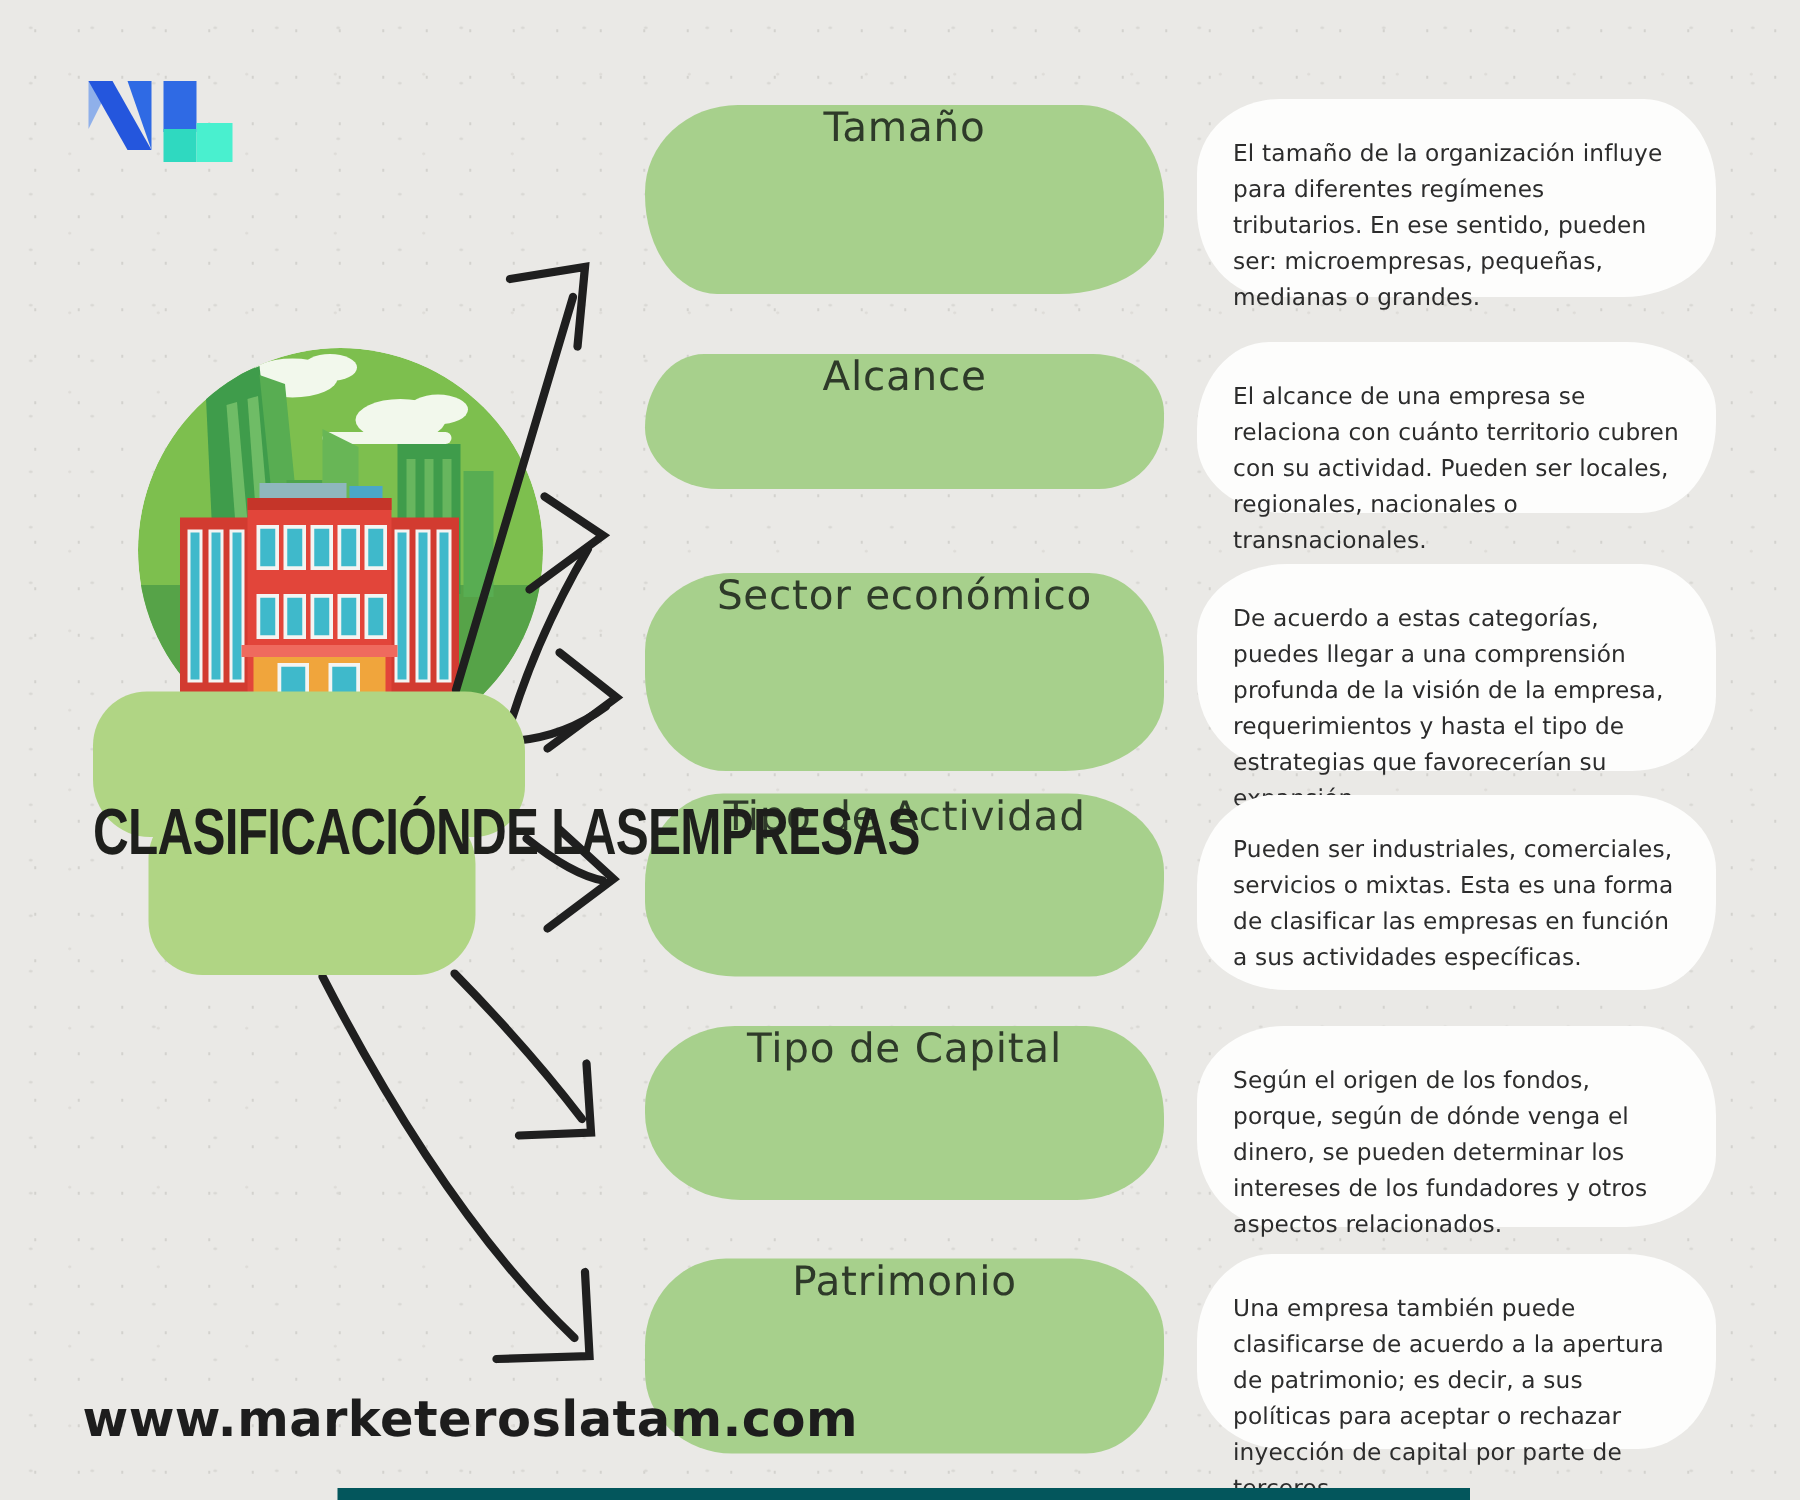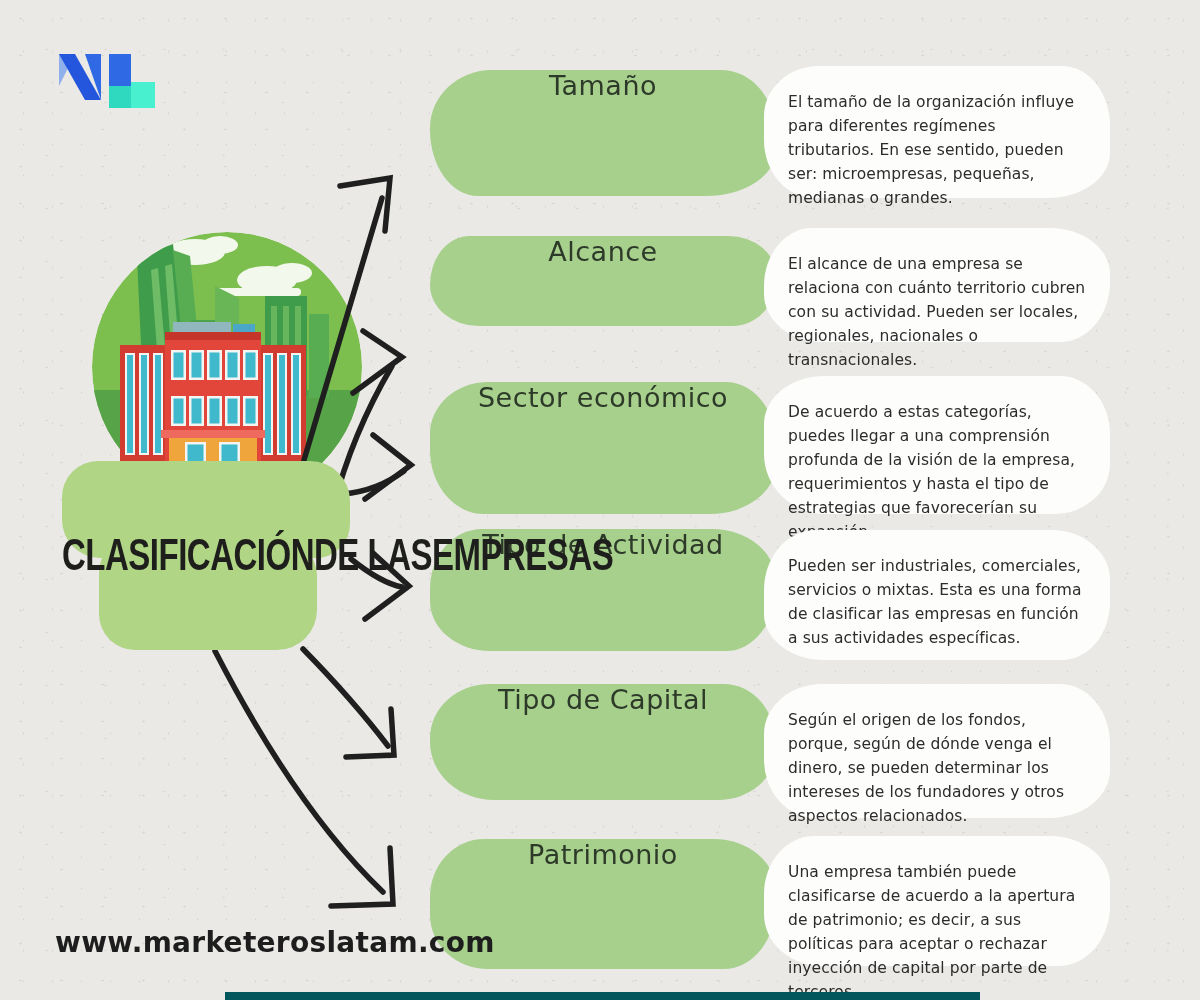--- a/index.html
+++ b/index.html
@@ -46,33 +46,33 @@
     font-family:"DejaVu Sans",sans-serif;font-size:27px;color:#2e3a29;
     letter-spacing:0.5px;text-align:center;}
   #node-0{top:70px;height:126px;border-radius:62px 55px 70px 48px / 58px 64px 46px 66px;}
   #node-1{top:236px;height:90px;border-radius:50px 60px 55px 62px / 62px 50px 58px 52px;}
   #node-2{top:382px;height:132px;border-radius:58px 50px 66px 54px / 52px 62px 50px 64px;}
   #node-3{top:529px;height:122px;border-radius:52px 64px 50px 60px / 60px 52px 64px 50px;}
   #node-4{top:684px;height:116px;border-radius:60px 52px 58px 64px / 54px 60px 50px 58px;}
   #node-5{top:839px;height:130px;border-radius:54px 62px 52px 58px / 58px 52px 66px 54px;}
 
   
-  .desc{left:764px;width:346px;background:#fdfdfc;z-index:2;
+  .desc{left:798px;width:346px;background:#fdfdfc;z-index:2;
     box-sizing:border-box;padding:24px 24px 18px 24px;}
   .desc .dtext{
     font-size:15.5px;line-height:1.55;color:#2c2c2c;letter-spacing:0.1px;}
   #desc-0{top:66px;height:132px;border-radius:55px 48px 62px 50px / 50px 60px 45px 58px;}
   #desc-1{top:228px;height:114px;border-radius:48px 60px 50px 58px / 58px 46px 60px 48px;}
   #desc-2{top:376px;height:138px;border-radius:60px 50px 56px 62px / 48px 58px 50px 60px;}
   #desc-3{top:530px;height:130px;border-radius:52px 58px 48px 60px / 60px 50px 58px 46px;}
   #desc-4{top:684px;height:134px;border-radius:58px 50px 60px 52px / 50px 60px 48px 58px;}
   #desc-5{top:836px;height:130px;border-radius:50px 60px 52px 58px / 58px 48px 60px 52px;}
 
   
-  #website{left:55px;top:926px;font-size:28px;font-weight:700;color:#1d1d1d;
+  #website{left:55px;top:926px;font-size:33px;font-weight:700;color:#1d1d1d;
     letter-spacing:0.3px;z-index:3;}
   #bottom-bar{left:225px;top:992px;width:755px;height:8px;background:#03565c;z-index:3;}
 </style>
 </head>
 <body>
 
 <svg id="logo" class="abs" viewBox="0 0 120 84">
   <g>
     <polygon points="14,18 30,18 14,50" fill="#8fb0ea"></polygon>
     <polygon points="14,18 30,18 56,64 40,64" fill="#2456dd"></polygon>

